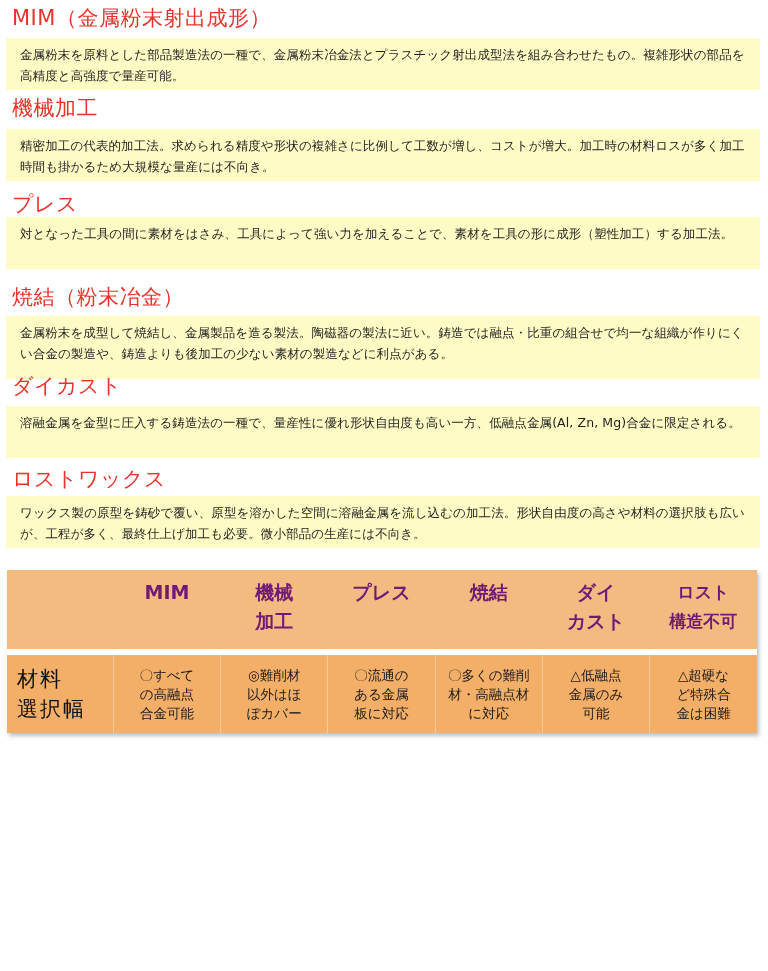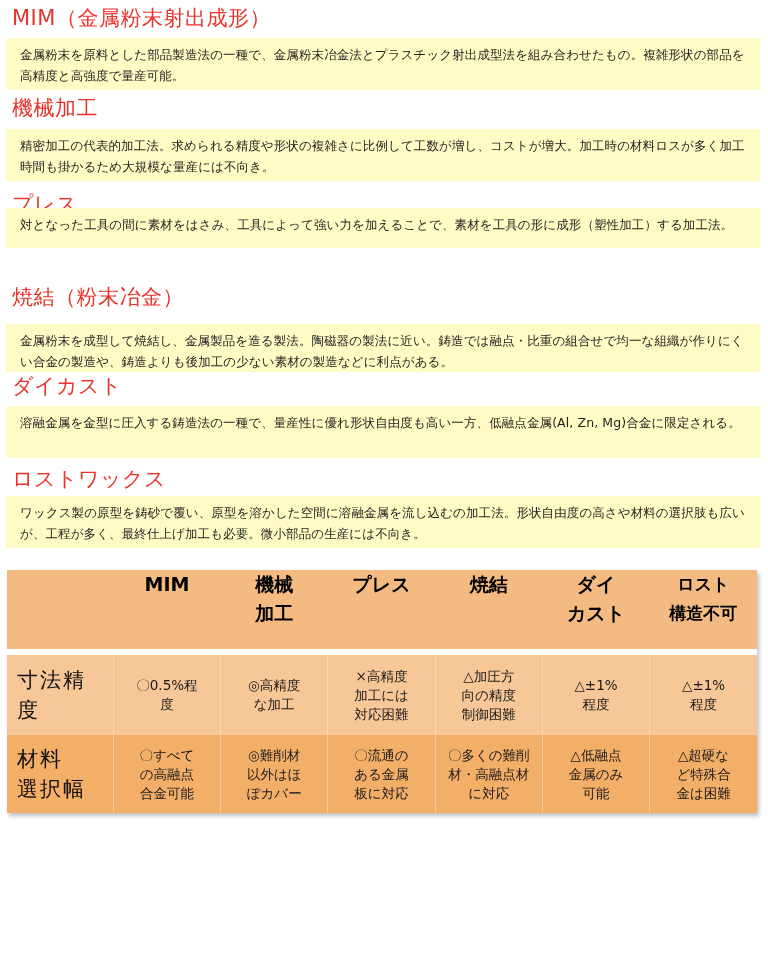--- a/index.html
+++ b/index.html
@@ -23,21 +23,21 @@
       position: absolute; left: 7px; top: 570px; width: 750px;
       border-collapse: collapse;
       box-shadow: 2px 3px 4px rgba(0,0,0,0.25);
     }
     .compare-table th, .compare-table td {
       text-align: center; vertical-align: middle;
     }
     .hdr-row { background: #f3bb82; height: 79px; }
     .hdr-row th {
       font-size: 19px; font-weight: bold; line-height: 29px;
-      vertical-align: top; padding-top: 0; color: #000000;
+      vertical-align: top; padding-top: 8px; color: #701a75;
     }
     .sep-row td { height: 6px; background: #ffffff; padding: 0; }
     .row-light { background: #f7c797; }
     .row-dark  { background: #f3ae68; }
     .row-light td + td, .row-dark td + td { border-left: 1px solid rgba(255,235,215,0.45); }
     .body-row { height: 80px; }
     .body-row.last { height: 78px; }
     .rowhead {
       width: 106px; text-align: left !important; padding-left: 10px;
       font-size: 21px; line-height: 30px; color: #111; letter-spacing: 2px;
@@ -50,24 +50,24 @@
 </head>
 <body>
 
 <h2 class="section-title" style="top:4px">MIM（金属粉末射出成形）</h2>
 <div class="desc-box" style="top:38px;height:52px">金属粉末を原料とした部品製造法の一種で、金属粉末冶金法とプラスチック射出成型法を組み合わせたもの。複雑形状の部品を高精度と高強度で量産可能。</div>
 
 <h2 class="section-title" style="top:94px">機械加工</h2>
 <div class="desc-box" style="top:129px;height:52px">精密加工の代表的加工法。求められる精度や形状の複雑さに比例して工数が増し、コストが増大。加工時の材料ロスが多く加工時間も掛かるため大規模な量産には不向き。</div>
 
 <h2 class="section-title" style="top:190px">プレス</h2>
-<div class="desc-box" style="top:208px;height:40px">対となった工具の間に素材をはさみ、工具によって強い力を加えることで、素材を工具の形に成形（塑性加工）する加工法。</div>
+<div class="desc-box" style="top:217px;height:52px">対となった工具の間に素材をはさみ、工具によって強い力を加えることで、素材を工具の形に成形（塑性加工）する加工法。</div>
 
 <h2 class="section-title" style="top:283px">焼結（粉末冶金）</h2>
-<div class="desc-box" style="top:324px;height:48px">金属粉末を成型して焼結し、金属製品を造る製法。陶磁器の製法に近い。鋳造では融点・比重の組合せで均一な組織が作りにくい合金の製造や、鋳造よりも後加工の少ない素材の製造などに利点がある。</div>
+<div class="desc-box" style="top:316px;height:63px">金属粉末を成型して焼結し、金属製品を造る製法。陶磁器の製法に近い。鋳造では融点・比重の組合せで均一な組織が作りにくい合金の製造や、鋳造よりも後加工の少ない素材の製造などに利点がある。</div>
 
 <h2 class="section-title" style="top:372px">ダイカスト</h2>
 <div class="desc-box" style="top:406px;height:52px">溶融金属を金型に圧入する鋳造法の一種で、量産性に優れ形状自由度も高い一方、低融点金属(Al, Zn, Mg)合金に限定される。</div>
 
 <h2 class="section-title" style="top:465px">ロストワックス</h2>
 <div class="desc-box" style="top:496px;height:52px">ワックス製の原型を鋳砂で覆い、原型を溶かした空間に溶融金属を流し込むの加工法。形状自由度の高さや材料の選択肢も広いが、工程が多く、最終仕上げ加工も必要。微小部品の生産には不向き。</div>
 
 <table class="compare-table">
   <thead>
     <tr class="hdr-row">
@@ -80,38 +80,20 @@
       <th style="white-space:pre-line">ダイ
 カスト</th>
       <th style="white-space:pre-line;font-size:17px">ロスト
 構造不可</th>
     </tr>
     <tr class="sep-row">
         <td colspan="7"></td>
       </tr>
   </thead>
   <tbody>
-    <tr class="row-light body-row">
-      <td class="rowhead" style="white-space:pre-line">寸法精
-度</td>
-      <td class="cell">〇0.5%程
-度</td>
-      <td class="cell">◎高精度
-な加工</td>
-      <td class="cell">×高精度
-加工には
-対応困難</td>
-      <td class="cell">△加圧方
-向の精度
-制御困難</td>
-      <td class="cell">△±1%
-程度</td>
-      <td class="cell">△±1%
-程度</td>
-    </tr>
     <tr class="row-dark body-row last">
       <td class="rowhead" style="white-space:pre-line">材料
 選択幅</td>
       <td class="cell">〇すべて
 の高融点
 合金可能</td>
       <td class="cell">◎難削材
 以外はほ
 ぼカバー</td>
       <td class="cell">〇流通の

